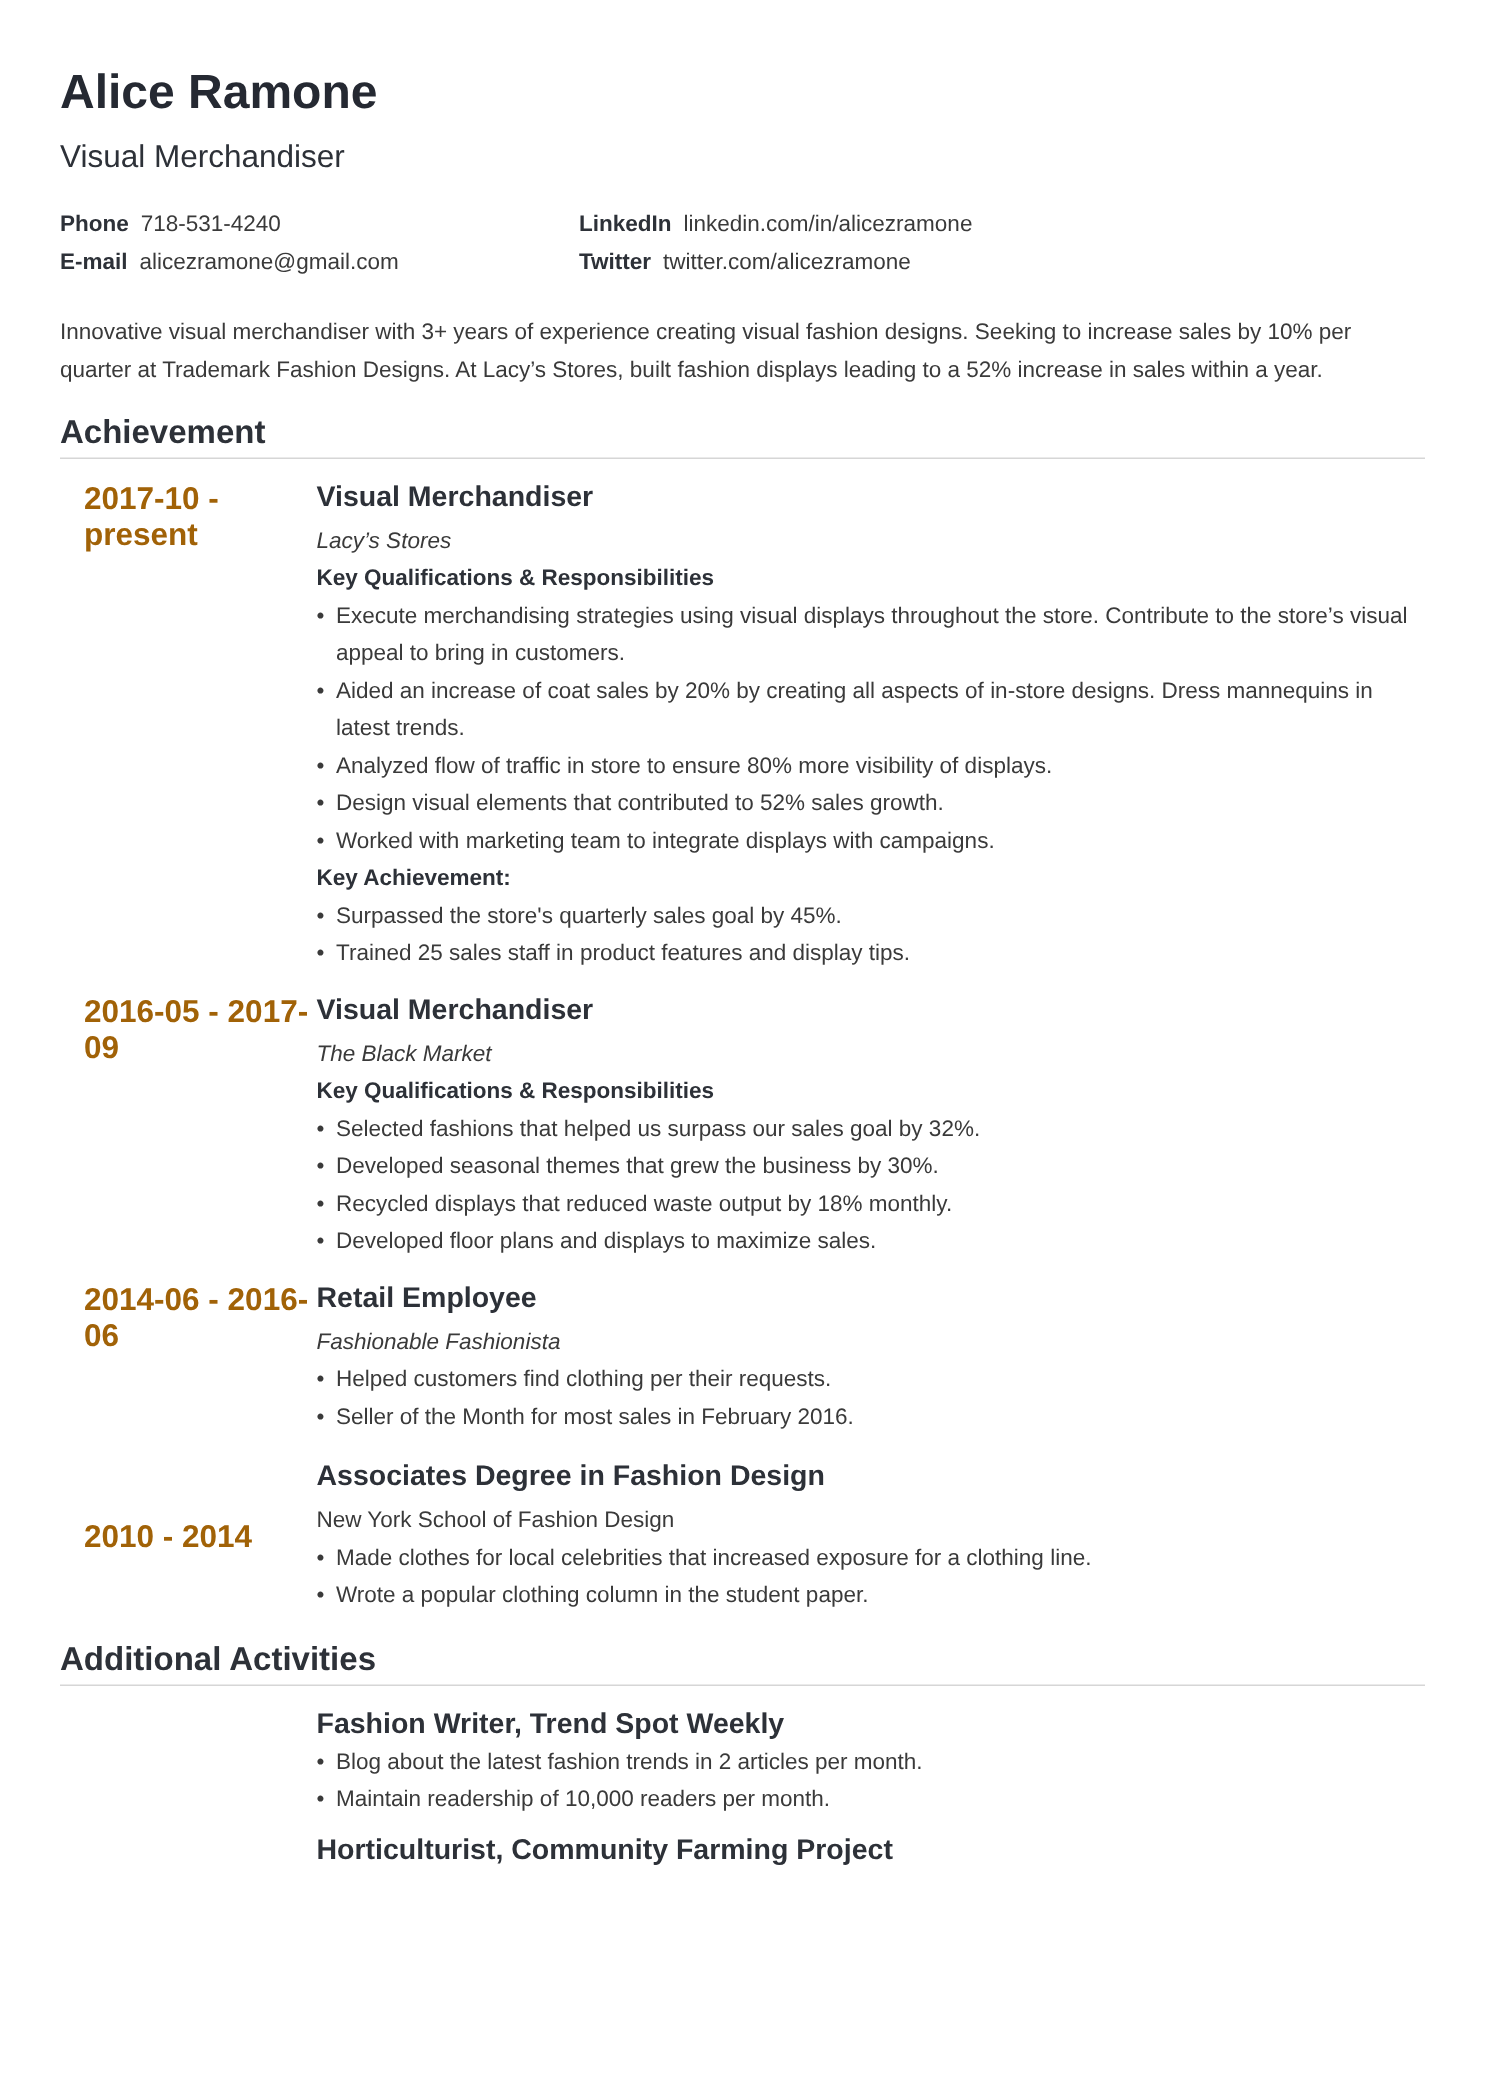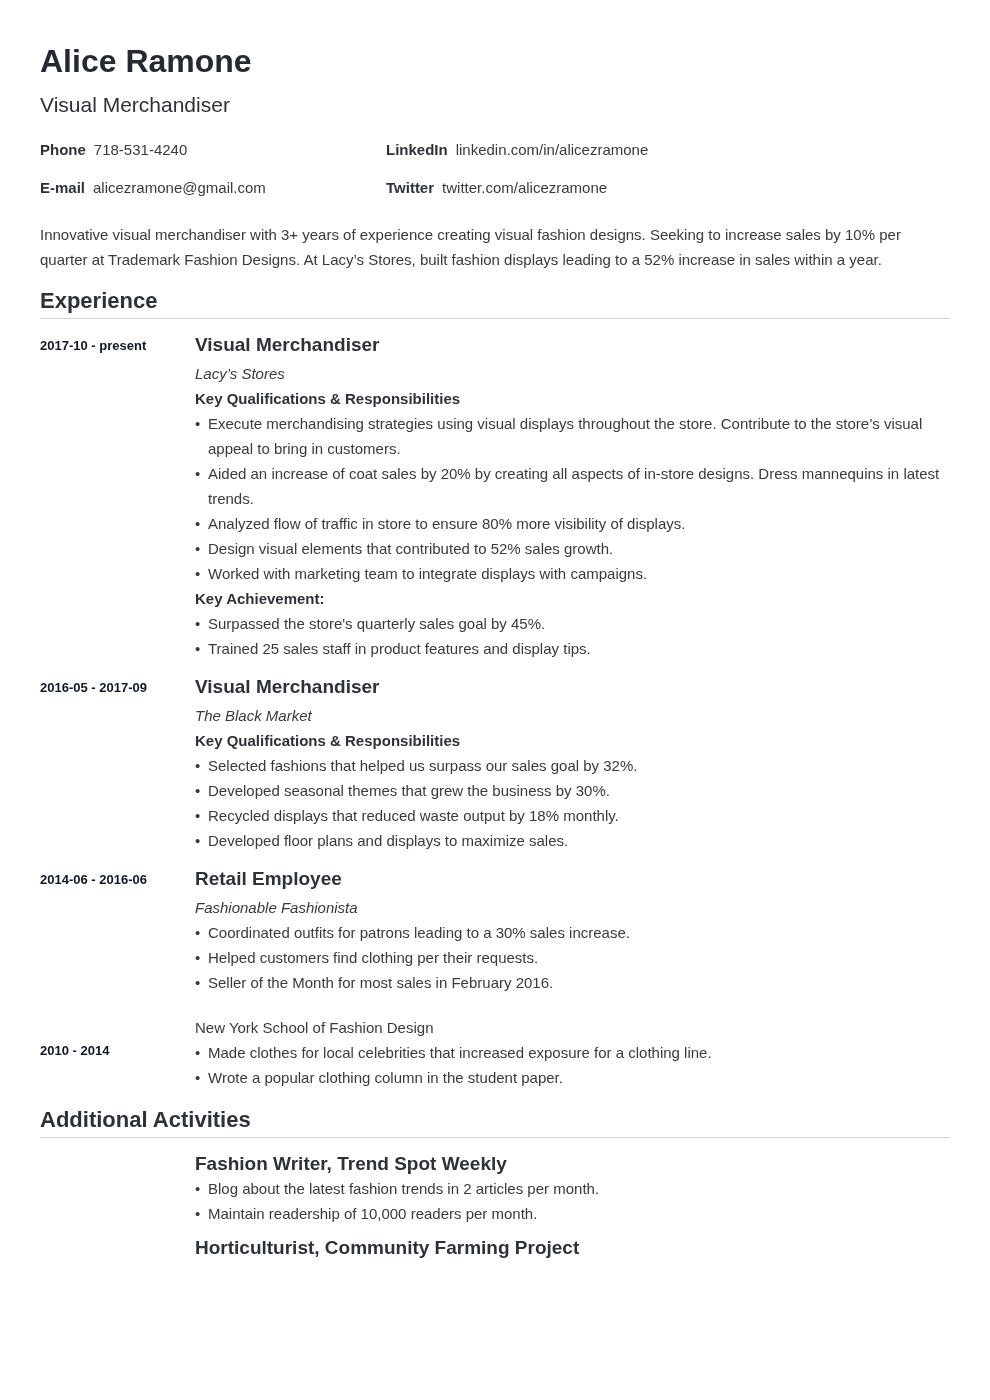--- a/index.html
+++ b/index.html
@@ -4,27 +4,27 @@
 <style>
   html, body { margin: 0; padding: 0; background: #ffffff; }
   body {
     width: 990px; height: 1400px; overflow: hidden;
     font-family: "Liberation Sans", sans-serif;
     color: #333333;
   }
   .page { position: relative; padding: 38px 40px 0 40px; }
   .name { font-size: 32px; font-weight: bold; color: #252932; line-height: 46px; margin: 0; letter-spacing: 0px; }
   .title { font-size: 21px; color: #2d3138; margin-top: 8px; line-height: 26px; }
-  .contacts { display: grid; grid-template-columns: 346px 1fr; row-gap: 18px; margin-top: 22px; font-size: 15px; line-height: 20px; }
+  .contacts { display: grid; grid-template-columns: 346px 1fr; row-gap: 5px; margin-top: 22px; font-size: 15px; line-height: 20px; }
   .contact .lbl { font-weight: bold; color: #2d3138; margin-right: 8px; }
   .contact .val { color: #3a3a3a; }
   .summary { margin-top: 24px; font-size: 15px; line-height: 25px; color: #3a3a3a; width: 880px; }
   .section-title { font-size: 22px; font-weight: bold; color: #2d3138; margin-top: 15px; line-height: 28px; padding-bottom: 3px; border-bottom: 1px solid #d6d6d6; }
   .entry { display: flex; margin-top: 14px; }
-  .entry .date { width: 155px; flex: 0 0 155px; font-size: 13px; font-weight: bold; color: #0f172a; line-height: 24px; padding-top: 1px; }
+  .entry .date { width: 155px; flex: 0 0 155px; font-size: 21px; font-weight: bold; color: #a16207; line-height: 24px; padding-top: 1px; margin-left: 16px; }
   .entry .body { flex: 1; }
   .entry .role { font-size: 19px; font-weight: bold; color: #2d3138; line-height: 24px; }
   .entry .org { font-size: 15px; font-style: italic; color: #3a3a3a; line-height: 25px; margin-top: 4px; }
   .entry .org.plain { font-style: normal; }
   .subhead { font-size: 15px; font-weight: bold; color: #2d3138; line-height: 25px; }
   ul.bullets { list-style: none; margin: 0; padding: 0; }
   ul.bullets li { position: relative; padding-left: 13px; font-size: 15px; line-height: 25px; color: #3a3a3a; }
   ul.bullets li::before { content: "•"; position: absolute; left: 0; top: 0; color: #3a3a3a; }
   .entry.first { margin-top: 14px; }
   .activity .role { margin-top: 0; }
@@ -49,21 +49,21 @@
     <div class="contact">
       <span class="lbl">E-mail</span><span class="val">alicezramone@gmail.com</span>
     </div>
     <div class="contact">
       <span class="lbl">Twitter</span><span class="val">twitter.com/alicezramone</span>
     </div>
   </div>
 
   <div class="summary">Innovative visual merchandiser with 3+ years of experience creating visual fashion designs. Seeking to increase sales by 10% per quarter at Trademark Fashion Designs. At Lacy’s Stores, built fashion displays leading to a 52% increase in sales within a year.</div>
 
-  <div class="section-title">Experience</div>
+  <div class="section-title">Achievement</div>
 
   <div class="entry first">
     <div class="date">2017-10 - present</div>
     <div class="body">
       <div class="role">Visual Merchandiser</div>
       <div class="org">Lacy’s Stores</div>
       <div class="subhead">Key Qualifications &amp; Responsibilities</div>
       <ul class="bullets">
         <li>Execute merchandising strategies using visual displays throughout the store. Contribute to the store’s visual appeal to bring in customers.</li>
         <li>Aided an increase of coat sales by 20% by creating all aspects of in-store designs. Dress mannequins in latest trends.</li>
@@ -93,31 +93,31 @@
       </ul>
     </div>
   </div>
 
   <div class="entry">
     <div class="date">2014-06 - 2016-06</div>
     <div class="body">
       <div class="role">Retail Employee</div>
       <div class="org">Fashionable Fashionista</div>
       <ul class="bullets">
-        <li>Coordinated outfits for patrons leading to a 30% sales increase.</li>
         <li>Helped customers find clothing per their requests.</li>
         <li>Seller of the Month for most sales in February 2016.</li>
       </ul>
     </div>
   </div>
 
 
   <div class="entry" style="margin-top:16px;align-items:center;">
     <div class="date">2010 - 2014</div>
     <div class="body">
+      <div class="role">Associates Degree in Fashion Design</div>
       <div class="org plain">New York School of Fashion Design</div>
       <ul class="bullets">
         <li>Made clothes for local celebrities that increased exposure for a clothing line.</li>
         <li>Wrote a popular clothing column in the student paper.</li>
       </ul>
     </div>
   </div>
 
   <div class="section-title" style="margin-top:16px;">Additional Activities</div>
 

